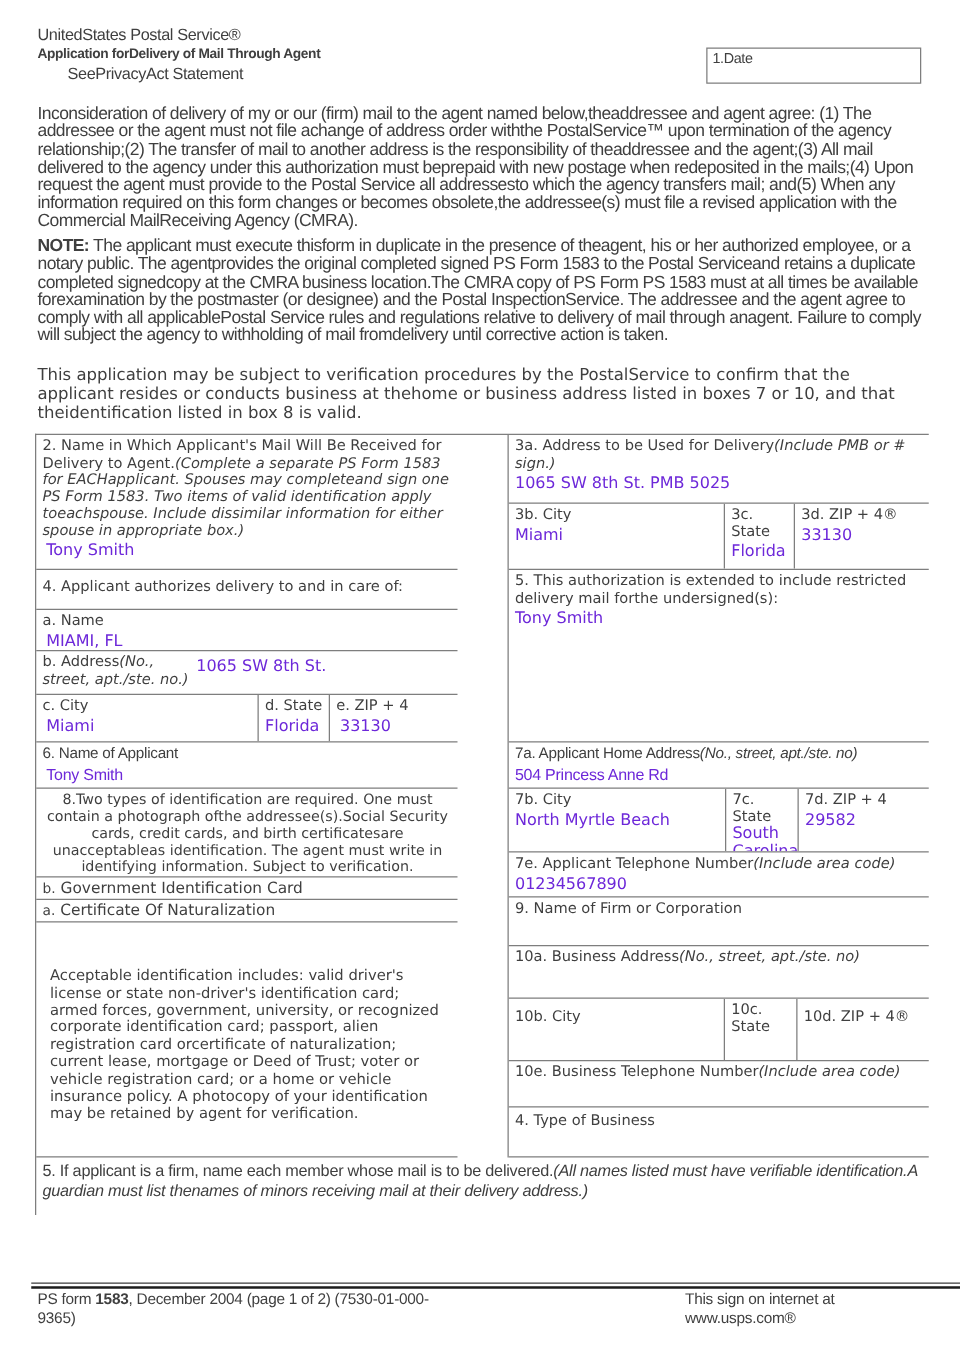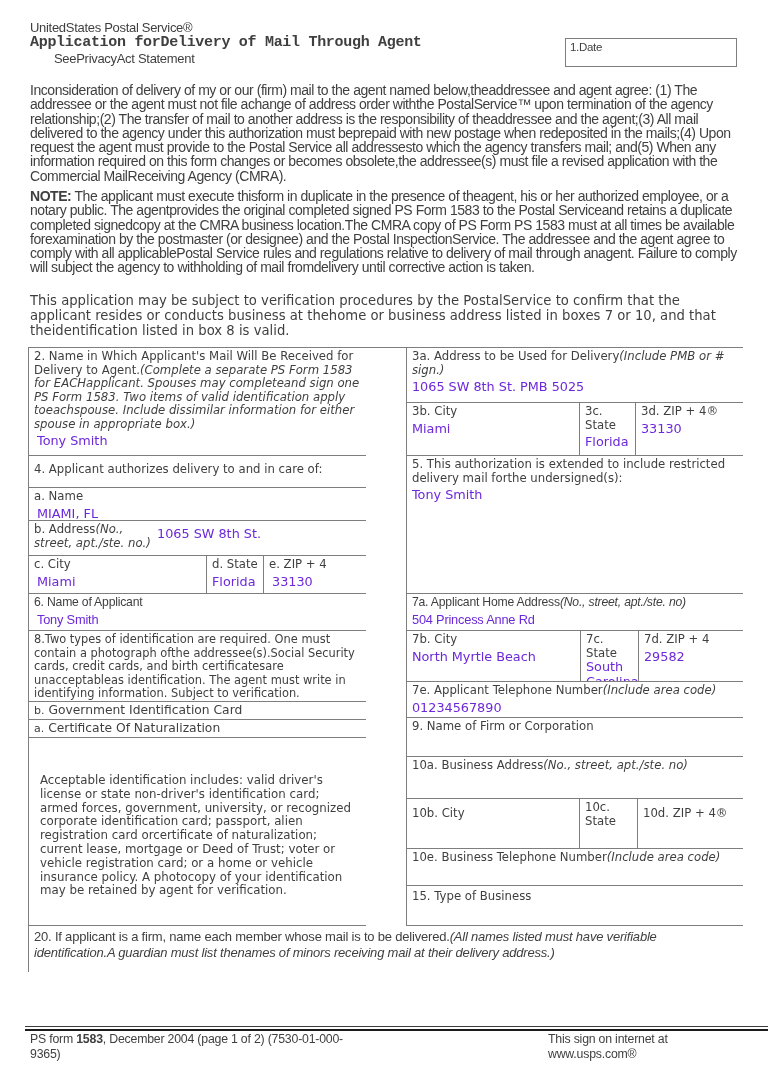--- a/index.html
+++ b/index.html
@@ -6,21 +6,21 @@
   .page{position:relative;width:768px;height:1087px;background:#ffffff;overflow:hidden;
         font-family:"DejaVu Sans",sans-serif;color:#3f3f3f;}
   .abs{position:absolute;}
   .cond{font-family:"Liberation Sans",sans-serif;letter-spacing:-0.3px;}
   .ital{font-style:italic;}
   .b{font-weight:bold;}
 
   
   .hdr{left:30px;top:20px;width:520px;}
   .hdr-agency{font-size:13px;line-height:15px;}
-  .hdr-title{font-size:15px;font-weight:bold;line-height:16px;font-family:Liberation Mono, monospace;}
+  .hdr-title{font-size:11px;font-weight:bold;line-height:16px;}
   .hdr-sub{font-size:13px;line-height:15px;margin-left:24px;}
   .datebox{left:565px;top:38px;width:170px;height:27px;border:1px solid #7e7e7e;}
   .datebox .dlbl{font-size:11.5px;padding:2px 0 0 4px;display:block;}
 
   
   .para{left:30px;width:712px;margin:0;font-size:14px;line-height:14.3px;letter-spacing:-0.45px;}
   .para3{left:30px;width:714px;margin:0;font-size:13.2px;line-height:14.9px;}
 
   
   .ftable{left:28px;top:347px;width:714px;border-top:1px solid #7e7e7e;border-left:1px solid #7e7e7e;font-size:11.7px;}
@@ -33,21 +33,21 @@
   .condtxt{font-family:"Liberation Sans",sans-serif;letter-spacing:-0.2px;}
   .subrow{display:flex;padding:0;}
   .sub{box-sizing:border-box;padding:2px 3px 0 5px;overflow:hidden;}
   .sub + .sub{border-left:1px solid #7e7e7e;}
   .rowflex{display:flex;padding:2px 4px 0 5px;}
   .addr-lbl{width:120px;flex:none;}
   .addr-val{padding-top:3px;}
   .idrow{padding:1px 4px 0 5px;font-size:12.3px;line-height:15px;}
   .idpre{font-size:11px;vertical-align:top;}
   .accept{margin:34px 6px 0 6px;font-size:11.8px;line-height:13.8px;}
-  .box8txt{font-size:11.4px;line-height:13.5px;}
+  .box8txt{font-size:11.4px;line-height:13.5px;text-align:center;}
   .row12{width:714px;height:46px;border-bottom:none;font-size:13px;line-height:15.5px;padding-top:3px;}
 
   
   .frule{left:25px;top:1026px;width:743px;height:2px;border-top:1px solid #3c3c3c;border-bottom:2px solid #1c1c1c;}
   .fleft{left:30px;top:1032px;width:318px;font-size:12.3px;line-height:15px;}
   .fright{left:548px;top:1032px;width:200px;font-size:12.3px;line-height:15px;}
 </style>
 </head>
 <body>
 
@@ -206,29 +206,29 @@
             <div class="val"></div>
           </div>
         </div>
 
         <div class="cell" style="height:37px">
           <div class="lbl"><span>10e. Business Telephone Number</span><span class="ital">(Include area code)</span></div>
           <div class="val"></div>
         </div>
 
         <div class="cell" style="height:40px">
-          <div class="lbl" style="padding-top:2px">15. Type of Business</div>
+          <div class="lbl" style="padding-top:2px">4. Type of Business</div>
           <div class="val"></div>
         </div>
 
       </div>
     </div>
 
     <div class="cell row12 condtxt">
-      <span>20. If applicant is a firm, name each member whose mail is to be delivered.</span><span class="ital">(All names listed must have verifiable identification.A guardian must list thenames of minors receiving mail at their delivery address.)</span>
+      <span>5. If applicant is a firm, name each member whose mail is to be delivered.</span><span class="ital">(All names listed must have verifiable identification.A guardian must list thenames of minors receiving mail at their delivery address.)</span>
     </div>
   </div>
 
   <div class="frule abs"></div>
   <div class="fleft abs condtxt"><span>PS form </span><span class="b">1583</span><span>, December 2004 (page 1 of 2) (7530-01-000-9365)</span></div>
   <div class="fright abs condtxt">
     <div>This sign on internet at</div>
     <div>www.usps.com®</div>
   </div>
 

